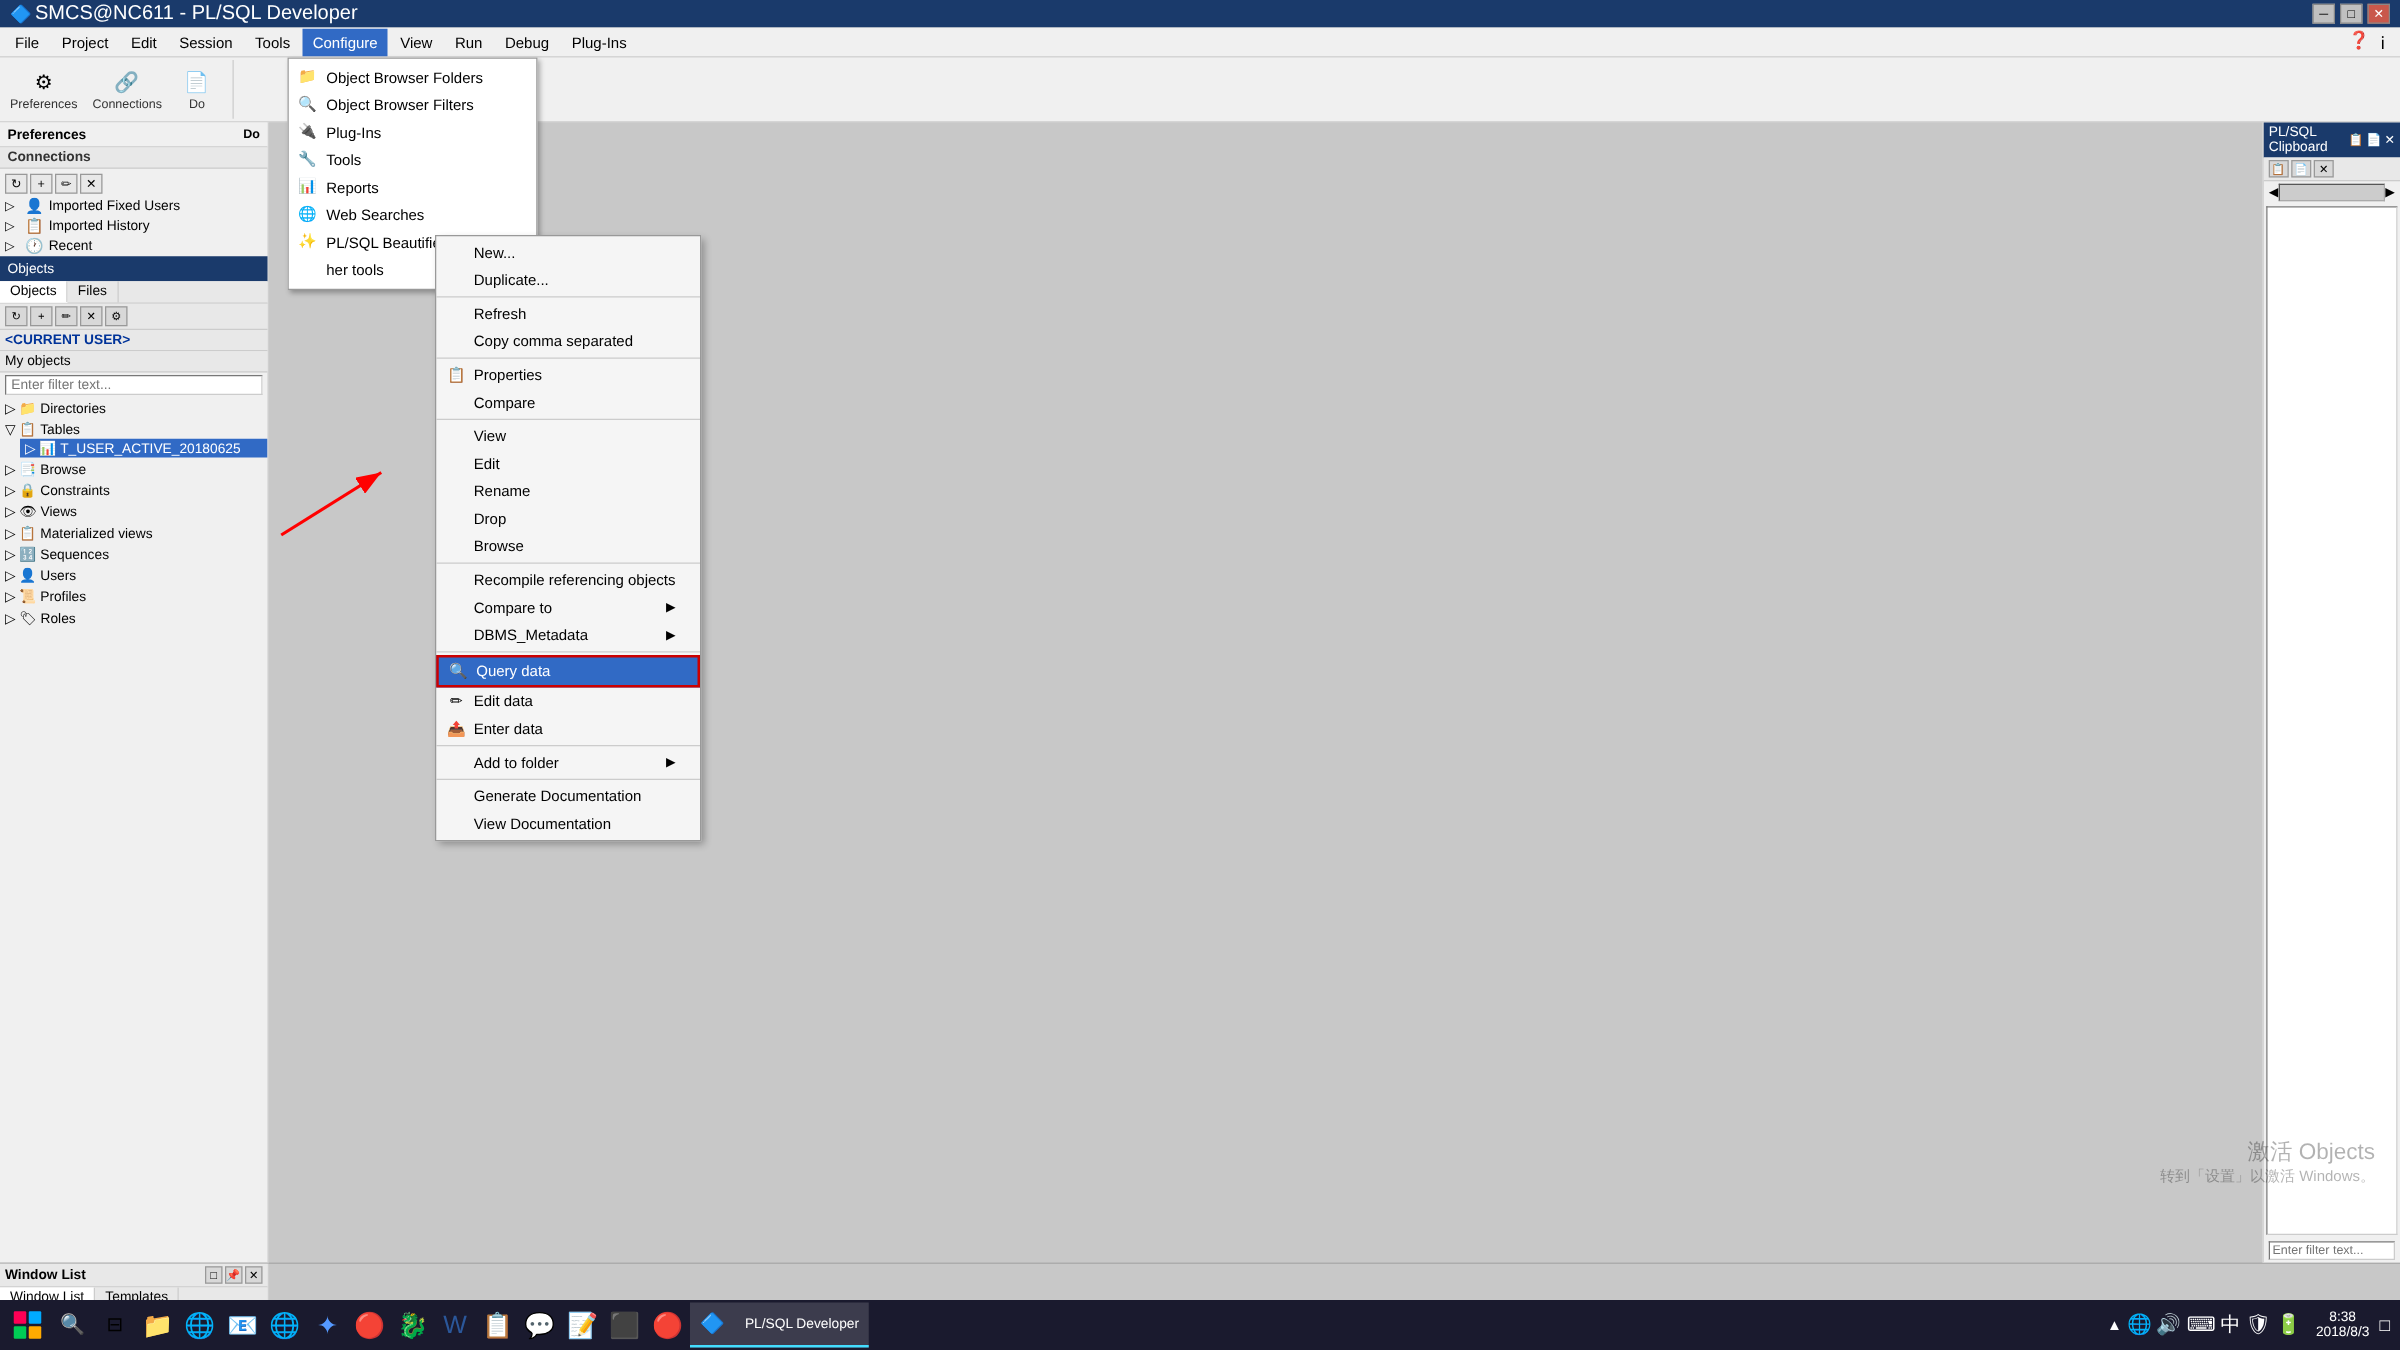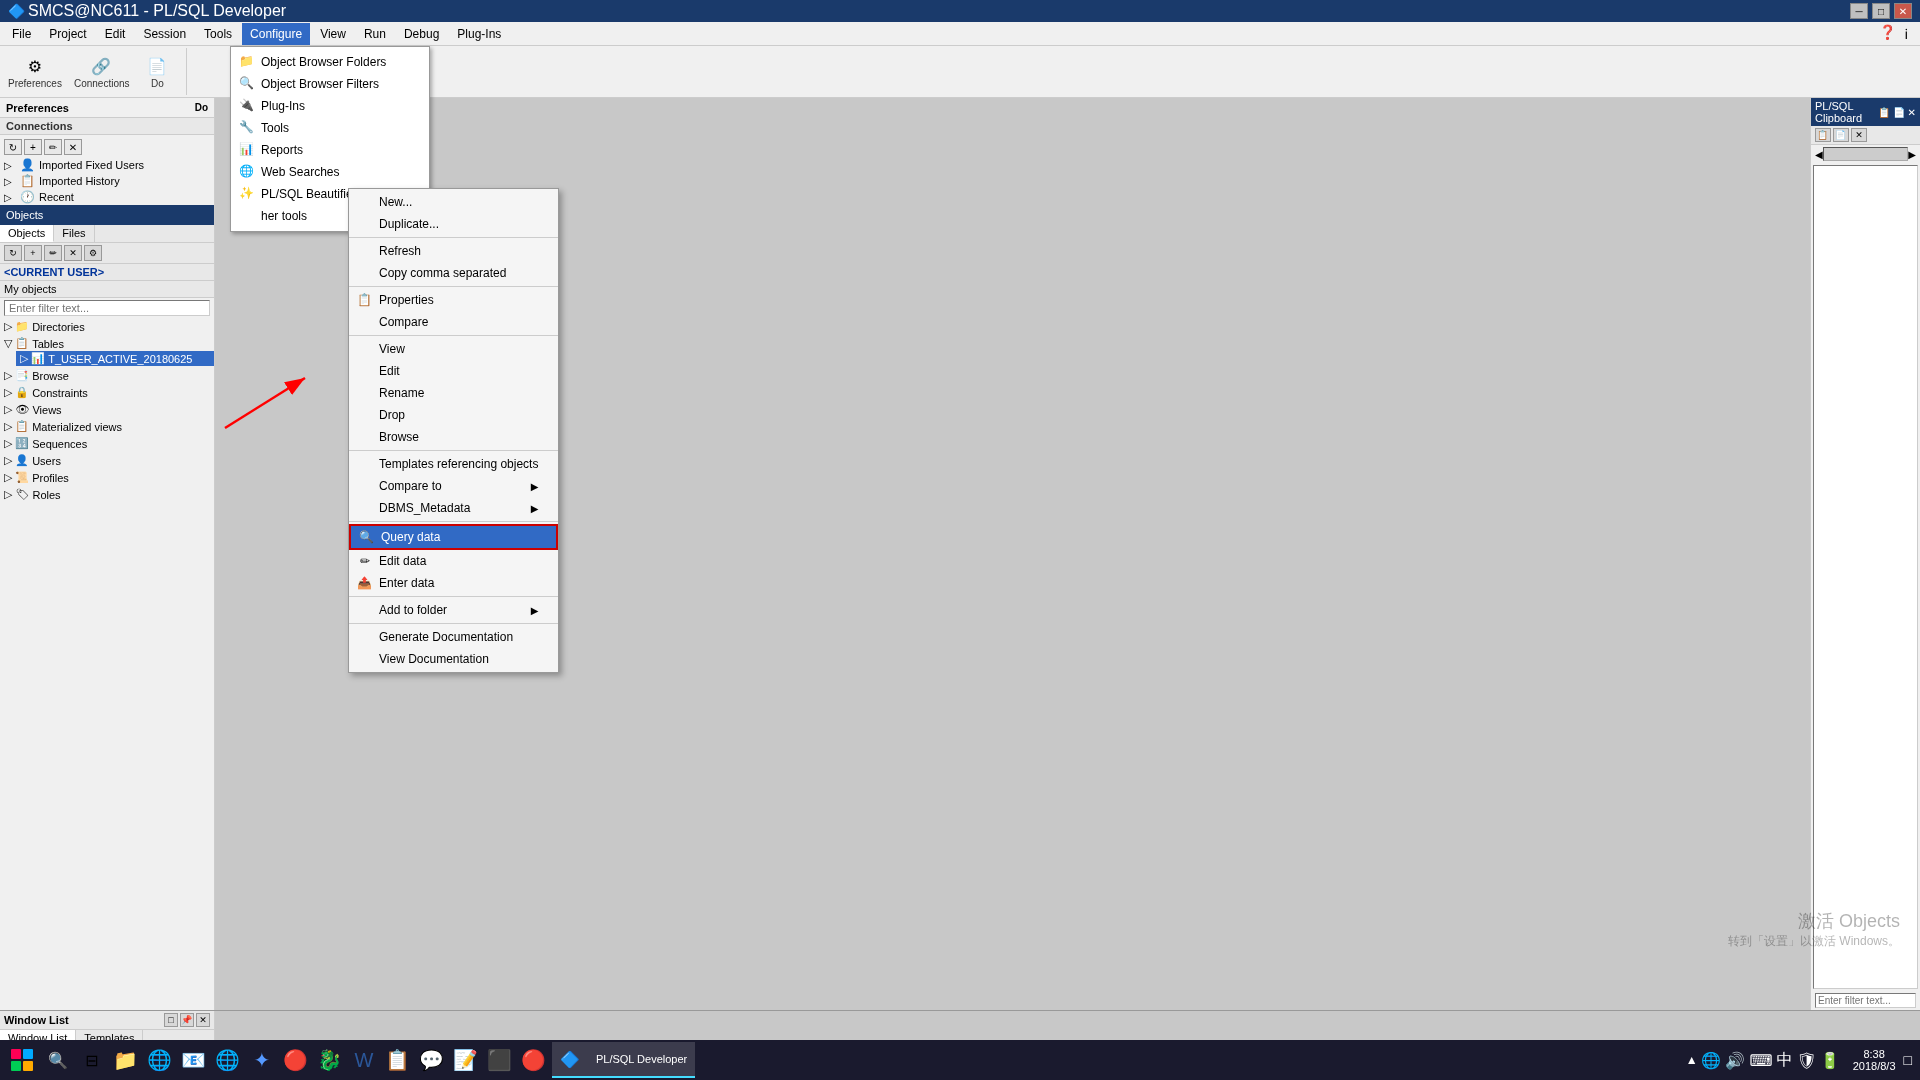--- a/index.html
+++ b/index.html
@@ -368,21 +368,21 @@
         <span class="item-icon"></span>
         <span>Drop</span>
       </div>
       <div class="ctx-item">
         <span class="item-icon"></span>
         <span>Browse</span>
       </div>
       <div class="ctx-separator"></div>
       <div class="ctx-item">
         <span class="item-icon"></span>
-        <span>Templates referencing objects</span>
+        <span>Recompile referencing objects</span>
       </div>
       <div class="ctx-item">
         <span class="item-icon"></span>
         <span>Compare to</span>
         <span class="ctx-arrow">▶</span>
       </div>
       <div class="ctx-item">
         <span class="item-icon"></span>
         <span>DBMS_Metadata</span>
         <span class="ctx-arrow">▶</span>

